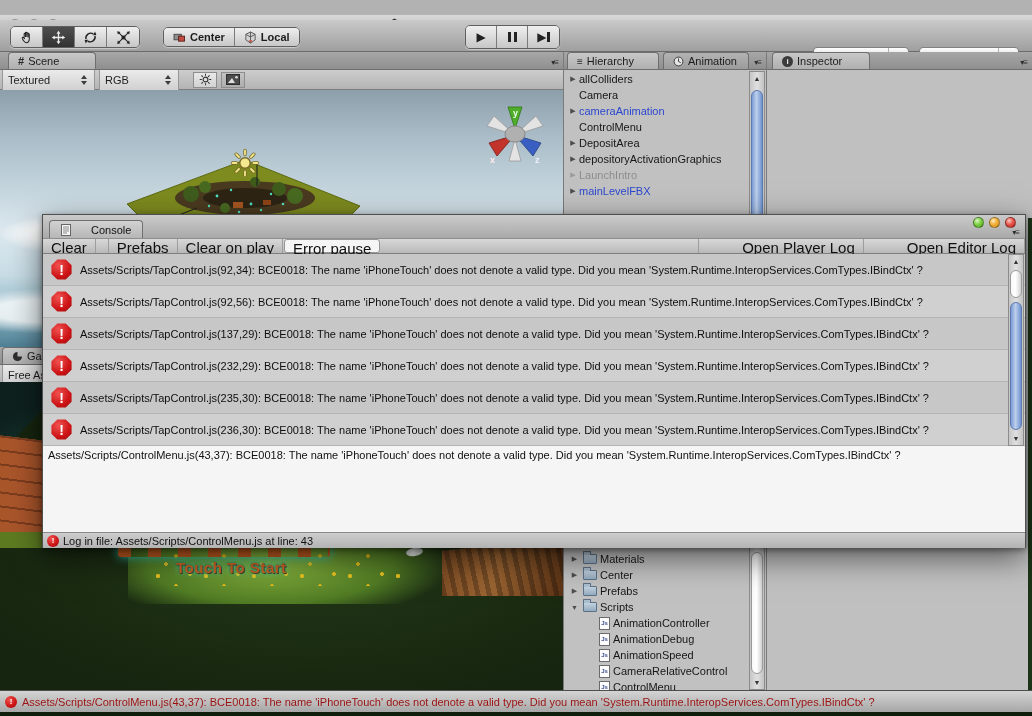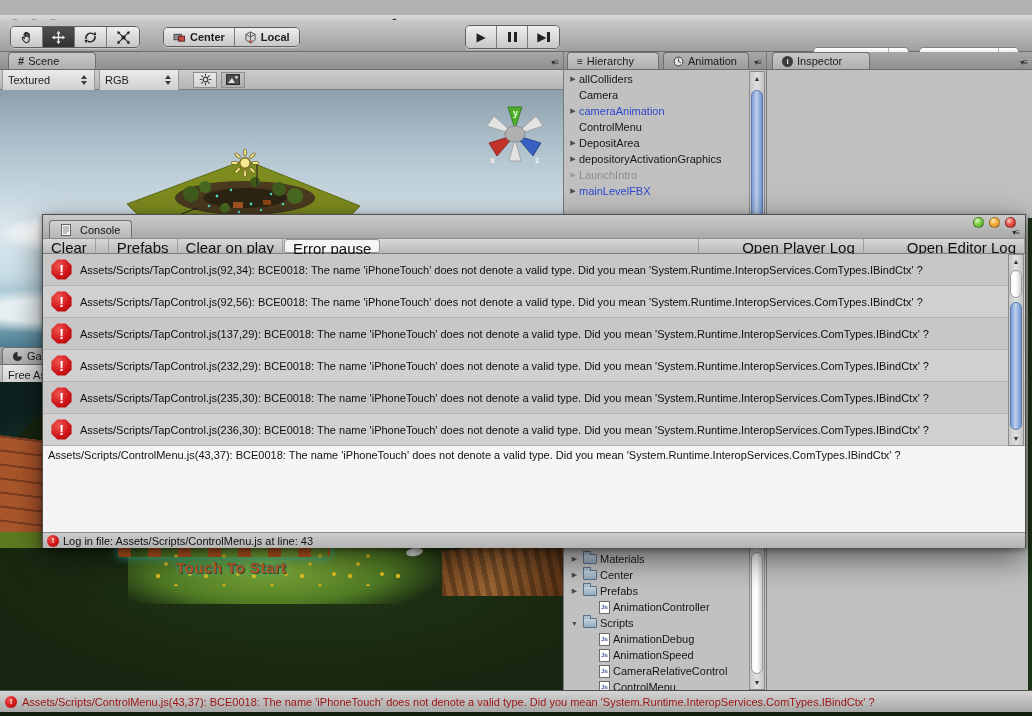--- a/index.html
+++ b/index.html
@@ -130,21 +130,21 @@
   .sbthumb-blue { position:absolute; left:1px; width:12px; border-radius:7px; border:1px solid #5d7bb0;
     background:linear-gradient(90deg,#7c9cd6,#bccfeb 45%,#6f93cf); }
   .sbthumb-white { position:absolute; left:1px; width:12px; border-radius:7px; border:1px solid #9a9a9a;
     background:linear-gradient(90deg,#f8f8f8,#ffffff 45%,#d2d2d2); }
 
   
   .consolewin { left:42px; top:214px; width:984px; height:334px; z-index:20;
     border:1px solid #4f4f4f; background:#c9c9c9;
     box-shadow:0 10px 30px rgba(0,0,0,.55),0 2px 6px rgba(0,0,0,.4); }
   .cheader { position:relative; height:23px; background:linear-gradient(#cbcbcb,#a9a9a9); }
-  .ctab { position:absolute; left:6px; bottom:0; height:18px; display:flex; align-items:center; gap:9px;
+  .ctab { position:absolute; left:6px; bottom:0; height:18px; display:flex; align-items:center; gap:20px;
     padding:0 11px; border:1px solid #707070; border-bottom:none; border-radius:4px 4px 0 0;
     background:linear-gradient(#d2d2d2,#b6b6b6); font-size:11px; }
   .clights { position:absolute; right:9px; top:2px; display:flex; gap:5px; }
   .clight { width:11px; height:11px; border-radius:50%; border:1px solid rgba(0,0,0,.35); }
   .cl-green { background:radial-gradient(circle at 35% 30%, #dcf8c4, #7ed044 45%, #4da11b); }
   .cl-orange { background:radial-gradient(circle at 35% 30%, #ffeab8, #f2b03c 45%, #cf8a14); }
   .cl-red { background:radial-gradient(circle at 35% 30%, #ffc9c2, #e8574d 45%, #b2211a); }
   .cmenu { position:absolute; right:6px; top:13px; font-size:8px; color:#2e2e2e; letter-spacing:-1px; }
   .ctoolbar { height:16px; display:flex; align-items:stretch;
     background:linear-gradient(#d8d8d8,#b9b9b9); border-top:1px solid #8e8e8e; border-bottom:1px solid #7f7f7f; }
@@ -467,28 +467,28 @@
       <div class="prow">
           <span class="arr">▶</span>
           <span class="foldericon"></span>
           <span class="nowrap">Center</span>
         </div>
       <div class="prow">
           <span class="arr">▶</span>
           <span class="foldericon"></span>
           <span class="nowrap">Prefabs</span>
         </div>
-      <div class="prow child">
-          <span class="jsicon">Js</span>
-          <span class="nowrap">AnimationController</span>
-        </div>
       <div class="prow">
           <span class="arr">▼</span>
           <span class="foldericon"></span>
           <span class="nowrap">Scripts</span>
+        </div>
+      <div class="prow child">
+          <span class="jsicon">Js</span>
+          <span class="nowrap">AnimationController</span>
         </div>
       <div class="prow child">
           <span class="jsicon">Js</span>
           <span class="nowrap">AnimationDebug</span>
         </div>
       <div class="prow child">
           <span class="jsicon">Js</span>
           <span class="nowrap">AnimationSpeed</span>
         </div>
       <div class="prow child">

